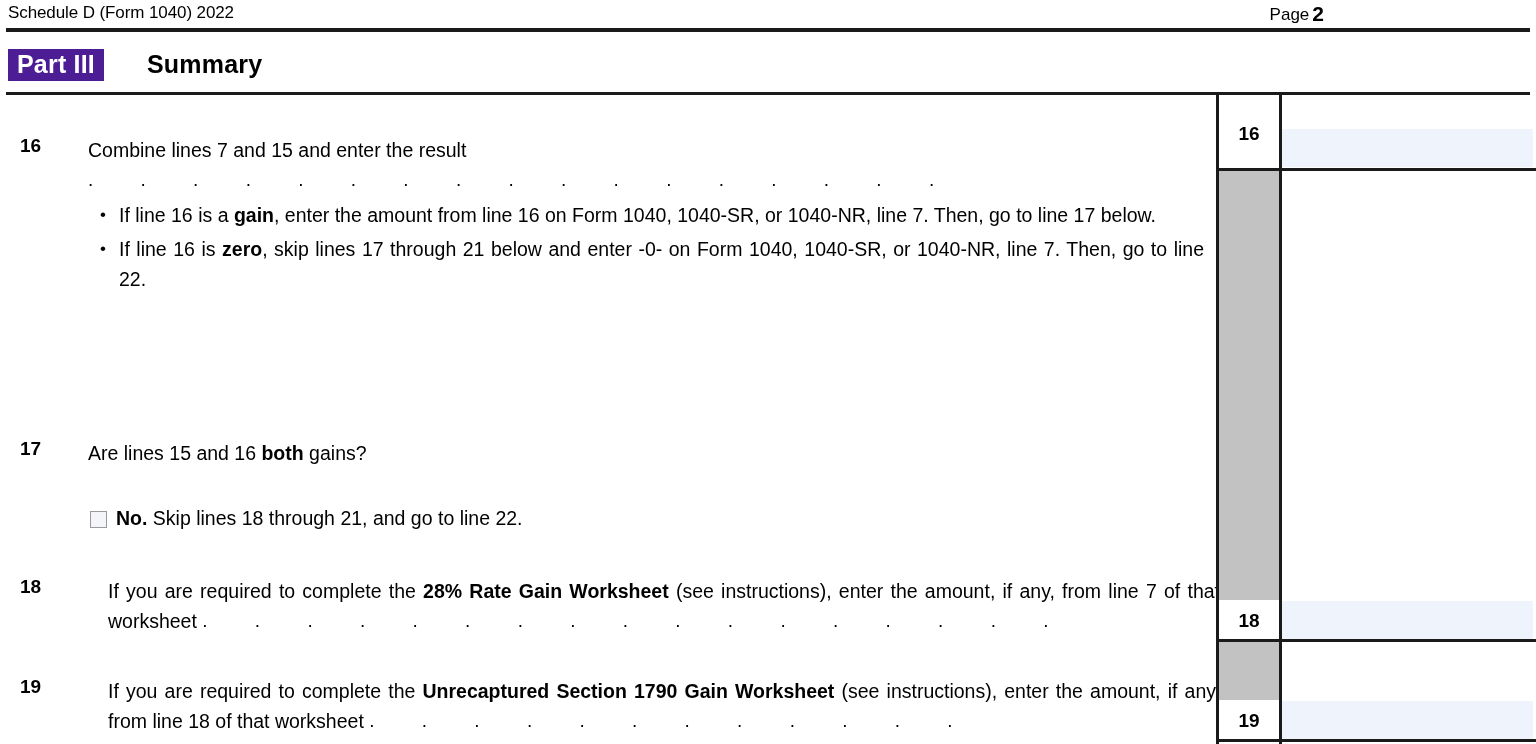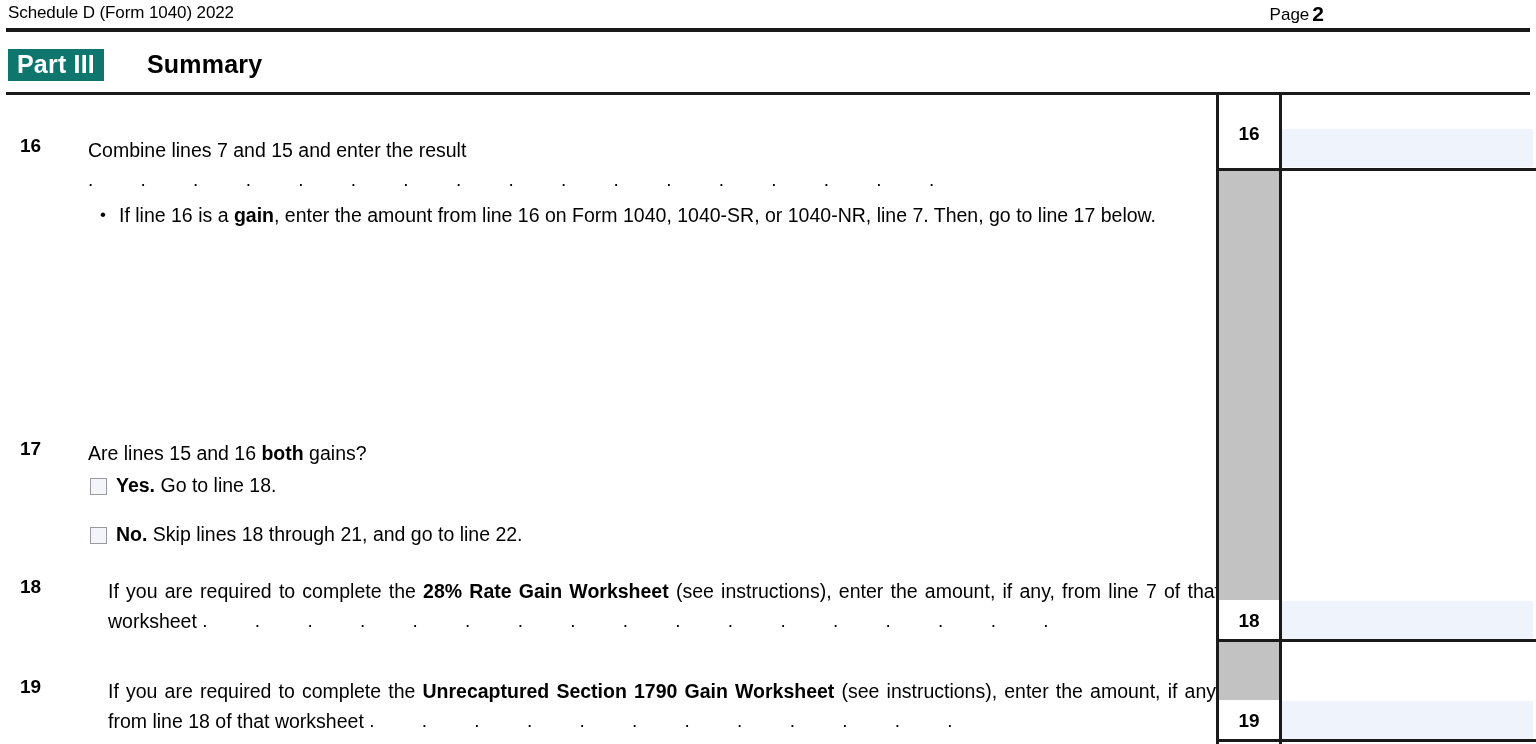--- a/index.html
+++ b/index.html
@@ -52,21 +52,21 @@
 
   
   .part-band {
     position: absolute;
     left: 0; top: 36px;
     width: 1536px; height: 57px;
   }
   .part-box {
     position: absolute;
     left: 8px; top: 13px;
-    background: #0f766e;
+    background: #4c1d95;
     color: #ffffff;
     font-size: 25px;
     font-weight: bold;
     padding: 3px 9px 4px 9px;
     letter-spacing: 0.2px;
     line-height: 1;
   }
   .part-title {
     position: absolute;
     left: 147px; top: 14px;
@@ -247,33 +247,32 @@
       <div class="line-text">
         <span>Combine lines 7 and 15 and enter the result</span>
         <span class="dots">. . . . . . . . . . . . . . . . .</span>
       </div>
     </div>
 
     <div class="bullets" style="top:105px;">
       <div class="bullet">
         <span>If line 16 is a </span><b>gain</b><span>, enter the amount from line 16 on Form 1040, 1040-SR, or 1040-NR, line 7. Then, go to line 17 below.</span>
       </div>
+      <div class="bullet">
+        <span>If line 16 is </span><b>zero</b><span>, skip lines 17 through 21 below and enter -0- on Form 1040, 1040-SR, or 1040-NR, line 7. Then, go to line 22.</span>
+      </div>
     </div>
 
     <div class="line-row" style="top:343px;">
       <div class="line-no">17</div>
       <div class="line-text">
         <span>Are lines 15 and 16 </span><b>both</b><span> gains?</span>
       </div>
     </div>
-    <div class="choice-row" style="top:377px;">
-      <span class="cbox"></span><b>Yes.</b>
-      <span>Go to line 18.</span>
-    </div>
-    <div class="choice-row" style="top:410px;margin-top:16px;">
+    <div class="choice-row" style="top:410px;">
       <span class="cbox"></span><b>No.</b>
       <span>Skip lines 18 through 21, and go to line 22.</span>
     </div>
 
     <div class="line-row" style="top:481px;">
       <div class="line-no">18</div>
       <div class="line-text justified">
         <span>If you are required to complete the </span><b>28% Rate Gain Worksheet</b><span> (see instructions), enter the amount, if any, from line 7 of that worksheet</span>
         <span class="dots">. . . . . . . . . . . . . . . . .</span>
       </div>

